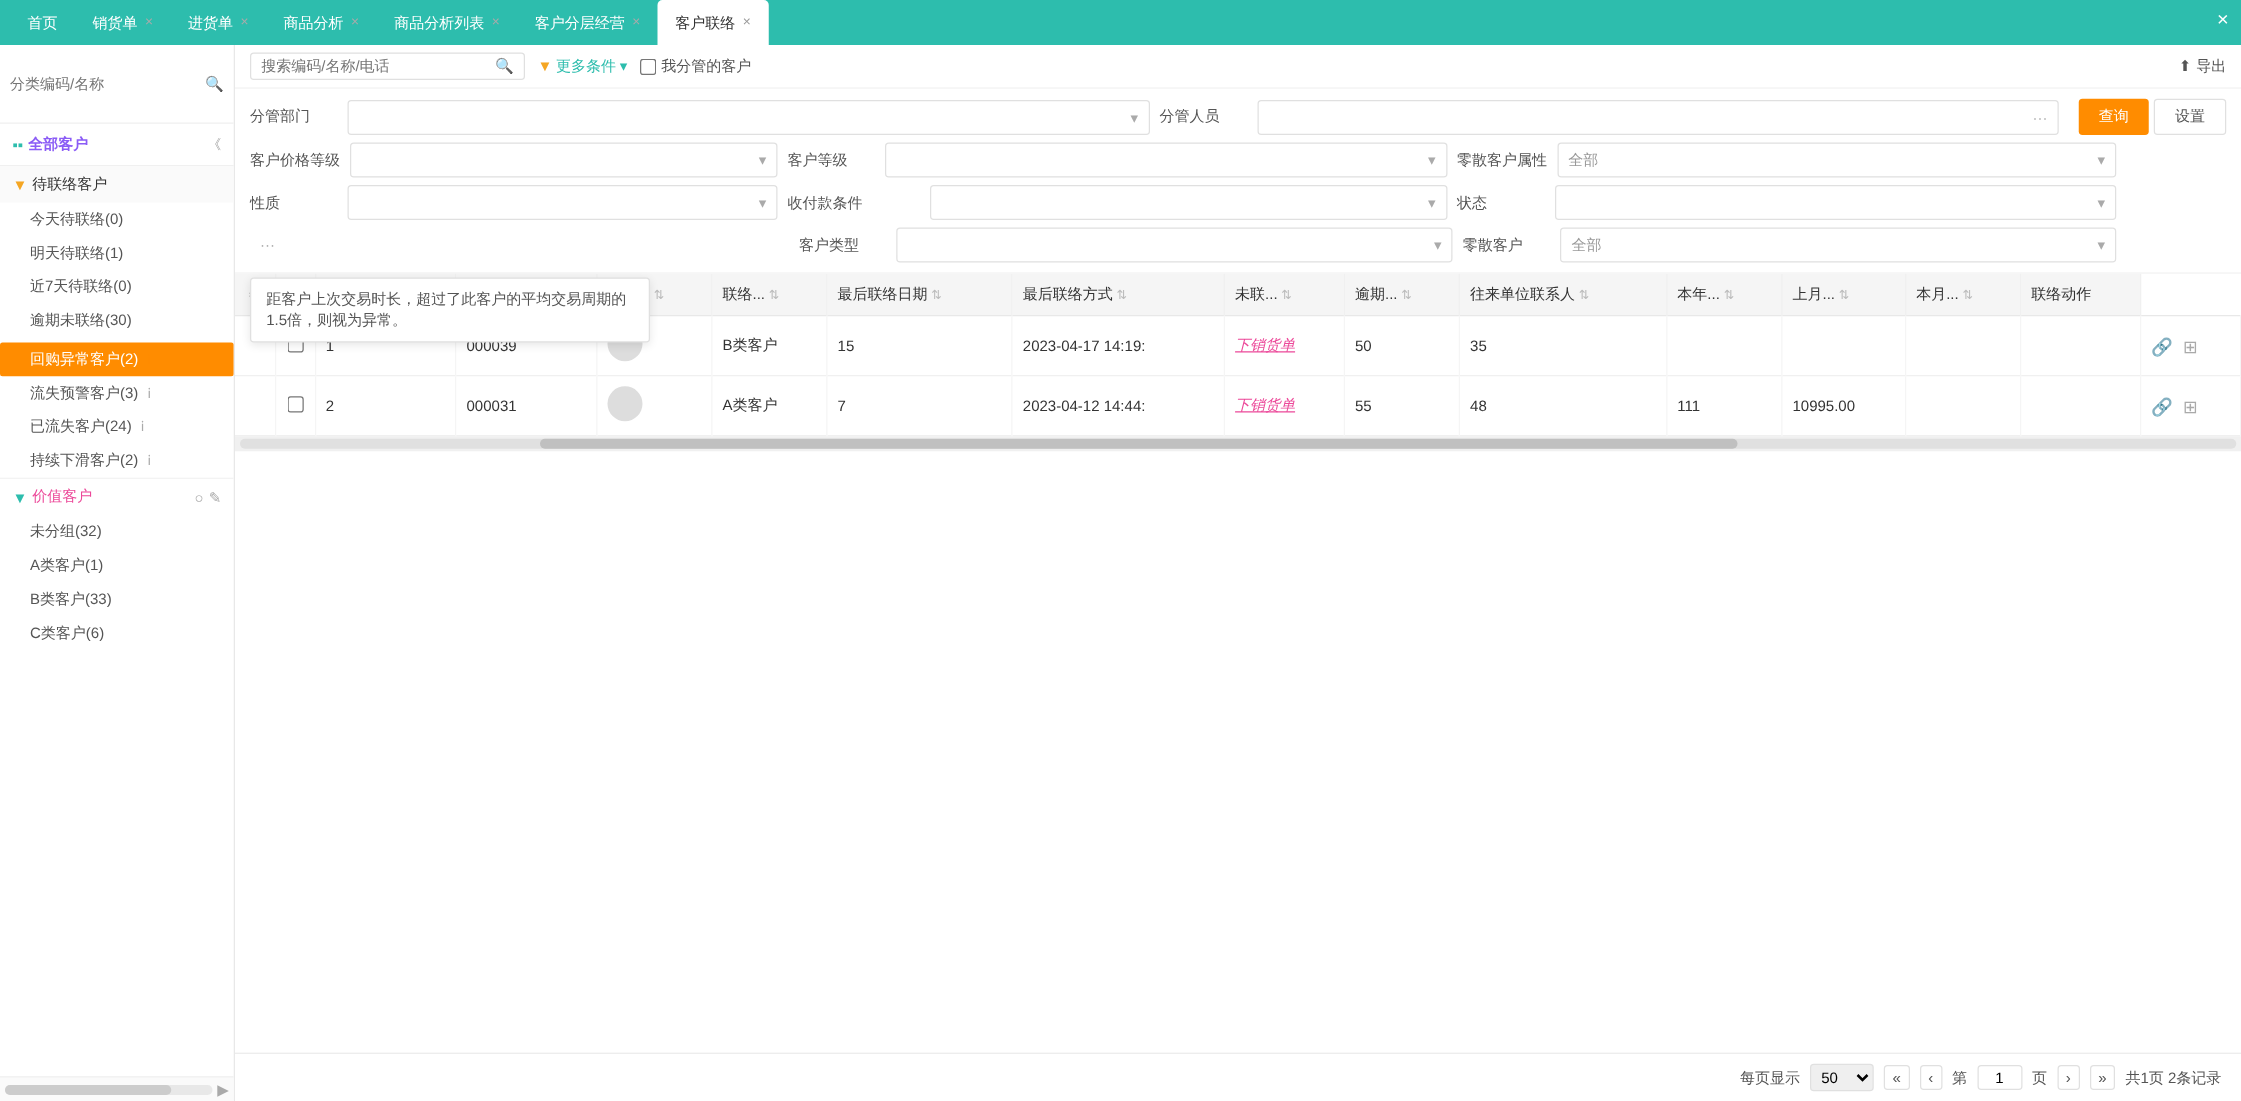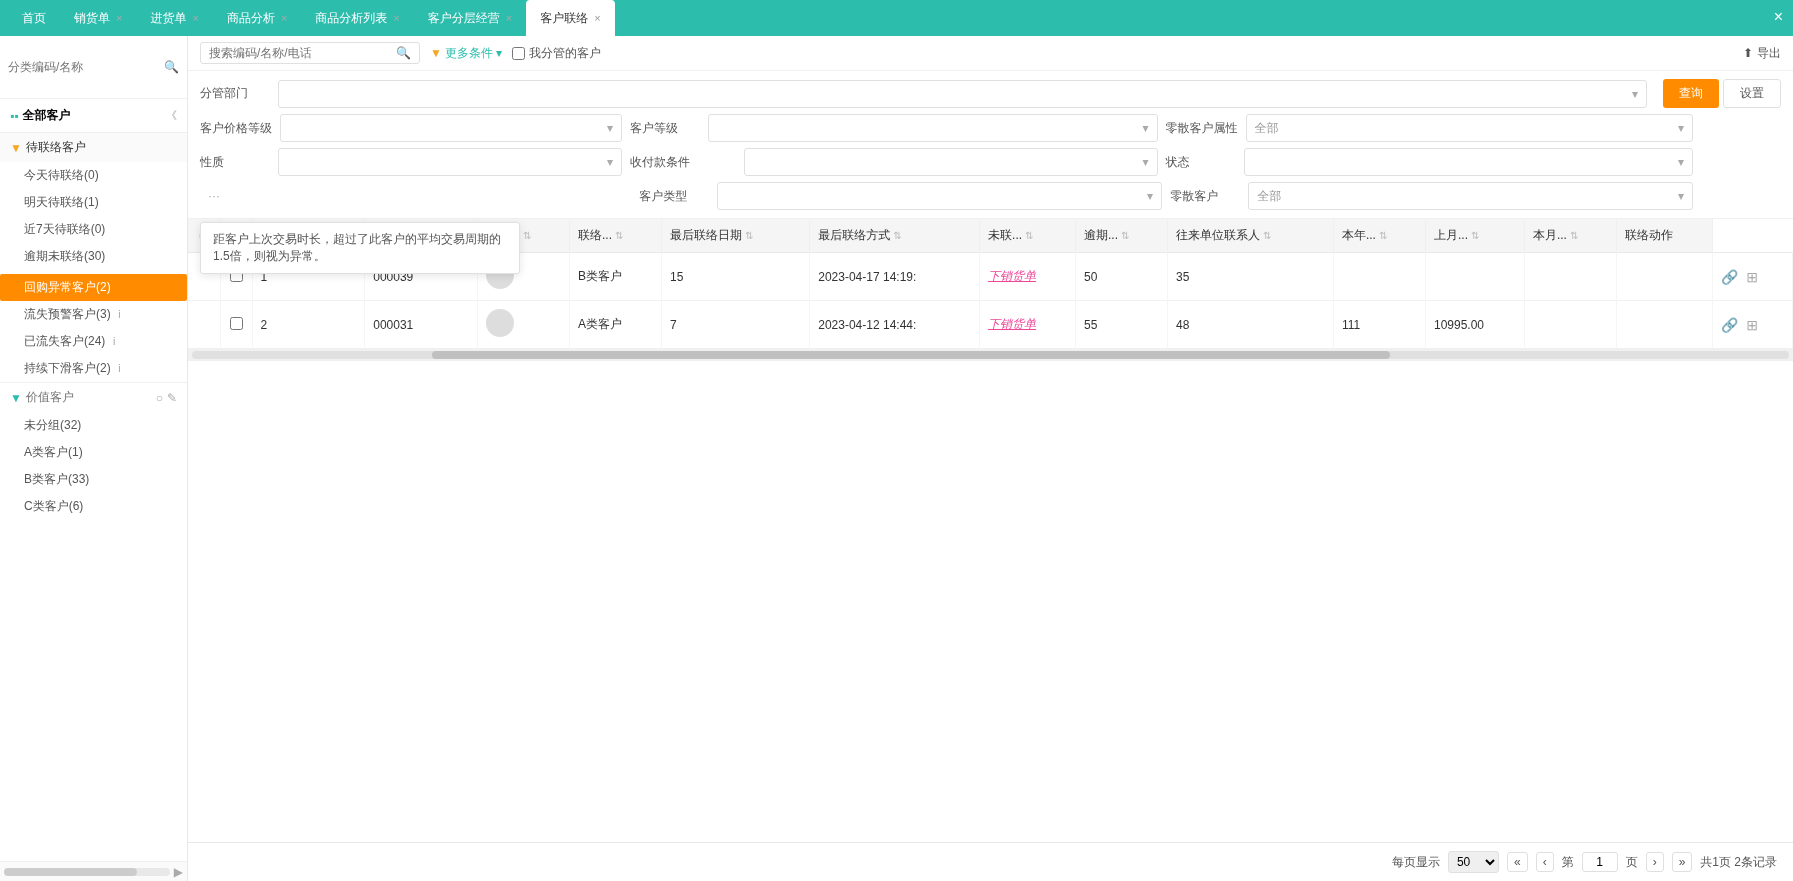--- a/index.html
+++ b/index.html
@@ -51,21 +51,21 @@
     }
     .sidebar-search .search-icon-btn {
       color: #999; cursor: pointer;
     }
     .sidebar-top {
       display: flex; align-items: center;
       padding: 8px 10px; border-bottom: 1px solid #f0f0f0;
       cursor: pointer;
     }
     .sidebar-top .label {
-      font-weight: bold; color: #000000; flex: 1;
+      font-weight: bold; color: #8b5cf6; flex: 1;
     }
     .sidebar-top .collapse-icon { color: #999; font-size: 11px; }
 
     .sidebar-section { padding: 0; }
     .sidebar-group-title {
       display: flex; align-items: center;
       padding: 6px 10px; cursor: pointer; color: #333;
       background: #fafafa;
     }
     .sidebar-group-title .arrow { margin-right: 4px; color: #f5a623; }
@@ -80,21 +80,21 @@
       background: #ff8c00; color: #fff;
       border-radius: 2px;
     }
 
     .sidebar-group-title2 {
       display: flex; align-items: center;
       padding: 6px 10px; cursor: pointer;
       border-top: 1px solid #f0f0f0;
     }
     .sidebar-group-title2 .arrow { margin-right: 4px; color: #2dbdad; }
-    .sidebar-group-title2 .text { flex: 1; font-size: 12px; color: #737373; }
+    .sidebar-group-title2 .text { flex: 1; font-size: 12px; color: #ec4899; }
     .sidebar-edit-icons { display: flex; gap: 4px; }
     .sidebar-edit-icons span { color: #aaa; cursor: pointer; }
 
     .sidebar-bottom { flex: 1; overflow-y: auto; }
 
     
     .content-area {
       flex: 1; display: flex; flex-direction: column;
       overflow: hidden; background: #f5f5f5;
     }
@@ -399,20 +399,26 @@
       </div>
     </div>
 
     <div class="advanced-filter">
 
       <div class="filter-row">
         <div class="filter-field" style="flex:1.5;">
           <label>分管部门</label>
           <div class="field-input">
             <span class="arrow-down">▾</span>
+          </div>
+        </div>
+        <div class="filter-field" style="flex:1.5;">
+          <label>分管人员</label>
+          <div class="field-input">
+            <span style="margin-left:auto;color:#aaa;">···</span>
           </div>
         </div>
         <div class="filter-actions">
           <button class="btn-query">查询</button>
           <button class="btn-settings">设置</button>
         </div>
       </div>
 
       <div class="filter-row">
         <div class="filter-field" style="flex:1.2;">

